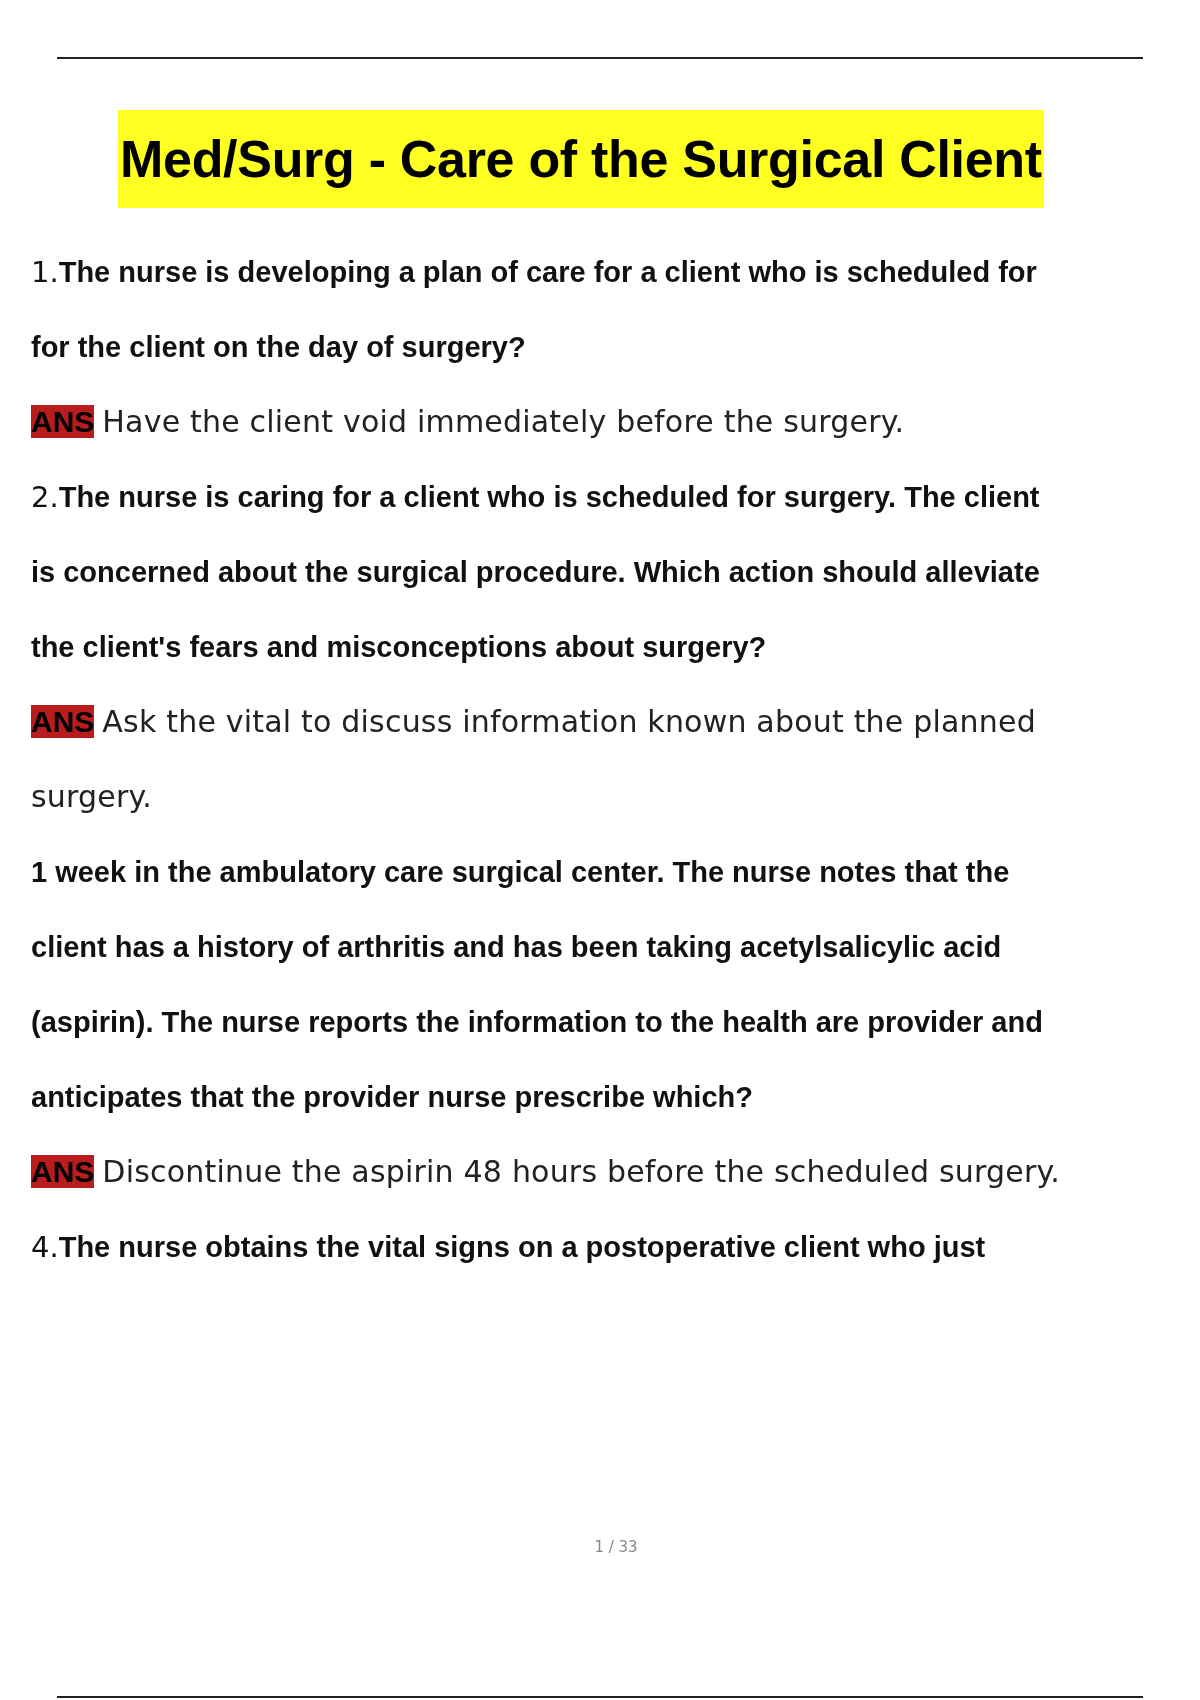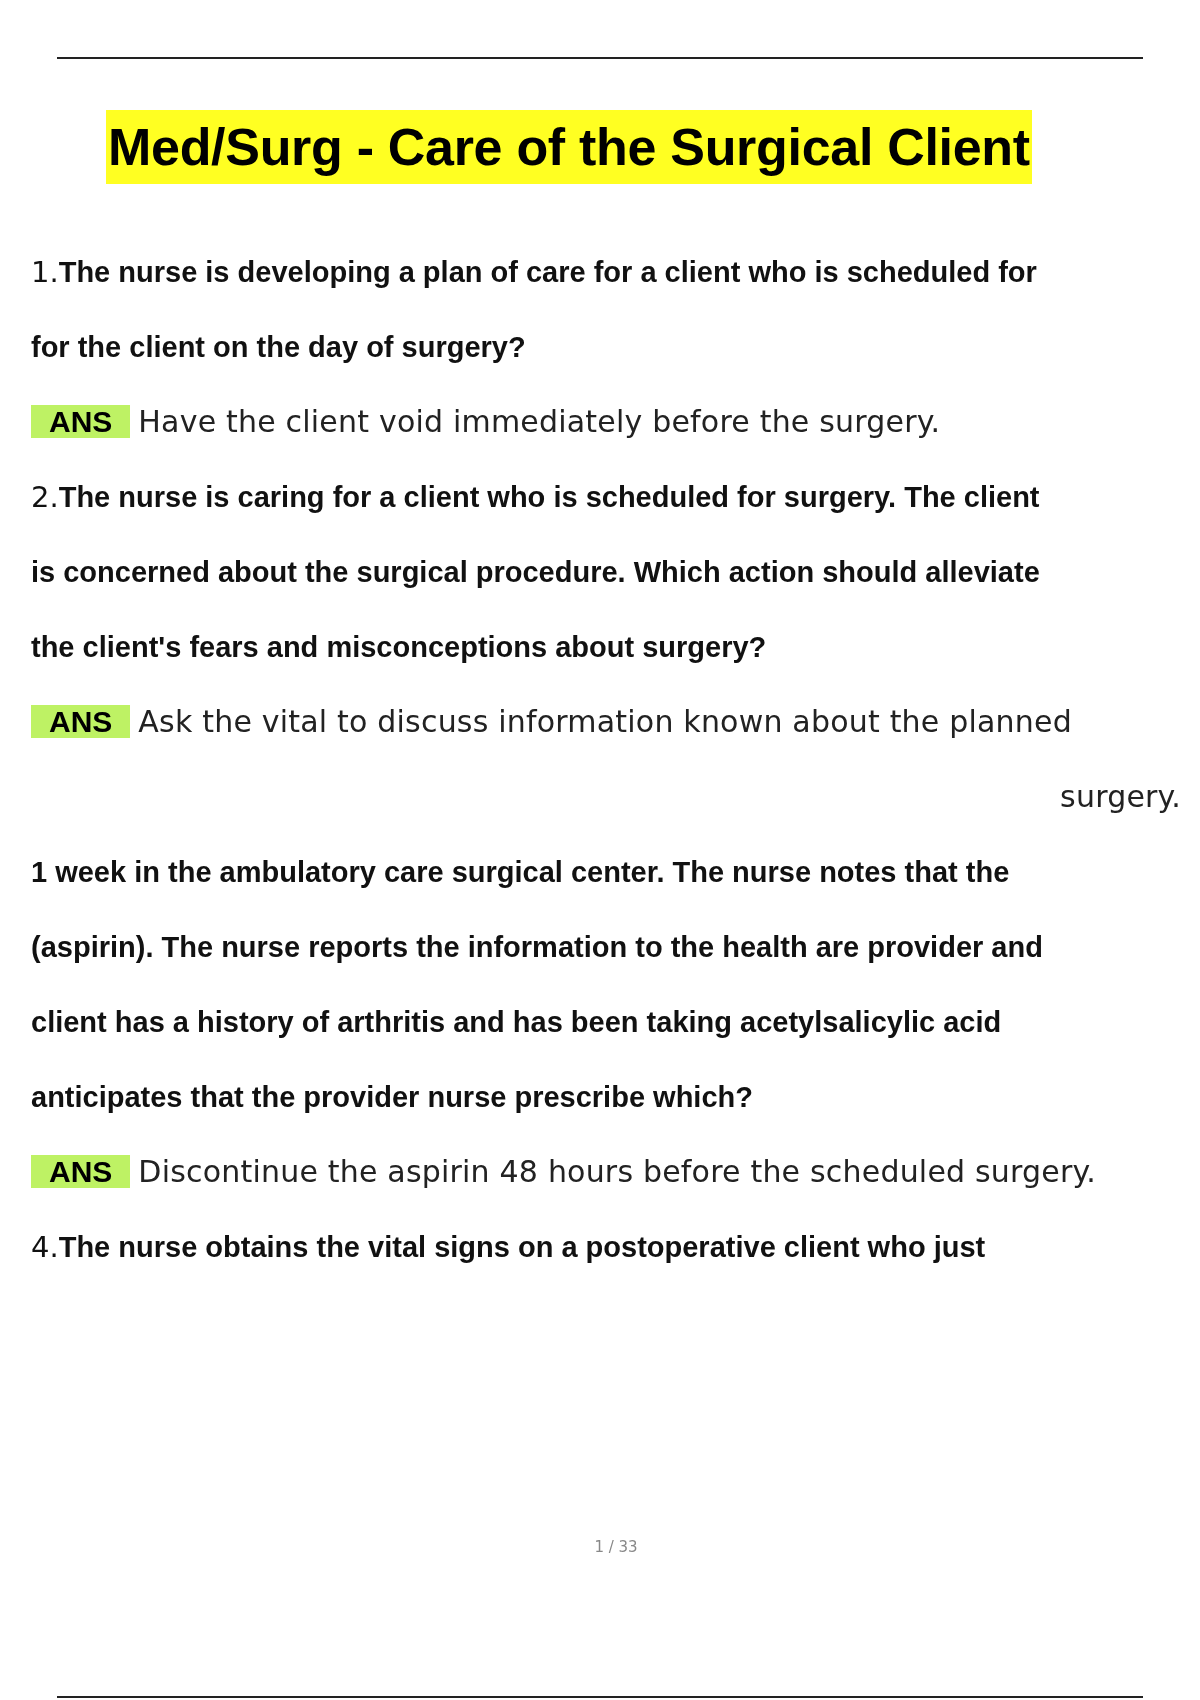--- a/index.html
+++ b/index.html
@@ -1,31 +1,31 @@
 <!DOCTYPE html>
 <html><head>
 <meta charset="utf-8">
 <style>
   html, body { margin: 0; padding: 0; background: #ffffff; }
   body { width: 1200px; height: 1700px; position: relative; overflow: hidden; color: #111; }
   .rule { position: absolute; left: 57px; width: 1086px; height: 2px; background: #222; }
   .rule.top { top: 57px; }
   .rule.bottom { top: 1696px; }
   .title {
-    position: absolute; top: 110px; left: 106px;
+    position: absolute; top: 110px; left: 118px;
     font-family: "Liberation Sans", sans-serif; font-weight: bold;
     font-size: 52px; line-height: 66px; background: #ffff22; color: #000;
-    padding: 4px 2px; white-space: nowrap; letter-spacing: -0.3px;
+    padding: 16px 2px; white-space: nowrap; letter-spacing: -0.3px;
   }
   .content { position: absolute; top: 236px; left: 31px; width: 1150px; margin-top: 12px; }
   .line { height: 75px; line-height: 48px; white-space: nowrap; }
   .q { font-family: "Liberation Sans", sans-serif; font-weight: bold; font-size: 29px; color: #111; }
   .num { font-family: "DejaVu Sans", sans-serif; font-weight: normal; font-size: 29px; }
-  .a { font-family: "DejaVu Sans", sans-serif; font-size: 30px; color: #222; letter-spacing: 0.2px; text-align: right; }
-  .ans { font-family: "Liberation Sans", sans-serif; font-weight: bold; background: #bef264; color: #000; padding: 0 18px; margin-right: 8px; font-size: 30px; }
+  .a { font-family: "DejaVu Sans", sans-serif; font-size: 30px; color: #222; letter-spacing: 0.2px; }
+  .ans { font-family: "Liberation Sans", sans-serif; font-weight: bold; background: #b91c1c; color: #000; padding: 0 0; margin-right: 8px; font-size: 30px; }
   .pagenum { position: absolute; top: 1538px; left: 0; width: 1232px; text-align: center;
     font-family: "DejaVu Sans", sans-serif; font-size: 15px; color: #888; }
 </style>
 </head>
 <body>
 
 <div class="rule top"></div>
 
 <h1 class="title" style="margin:0;">Med/Surg - Care of the Surgical Client</h1>
 
@@ -43,22 +43,22 @@
     <span class="num">2.</span><span class="q">The nurse is caring for a client who is scheduled for surgery. The client</span>
   </div>
   <div class="line q">is concerned about the surgical procedure. Which action should alleviate</div>
   <div class="line q">the client's fears and misconceptions about surgery?</div>
   <div class="line">
     <span class="ans">ANS</span><span class="a">Ask the vital to discuss information known about the planned</span>
   </div>
   <div class="line a">surgery.</div>
 
   <div class="line q">1 week in the ambulatory care surgical center. The nurse notes that the</div>
+  <div class="line q">client has a history of arthritis and has been taking acetylsalicylic acid</div>
   <div class="line q">(aspirin). The nurse reports the information to the health are provider and</div>
-  <div class="line q">client has a history of arthritis and has been taking acetylsalicylic acid</div>
   <div class="line q">anticipates that the provider nurse prescribe which?</div>
   <div class="line">
     <span class="ans">ANS</span><span class="a">Discontinue the aspirin 48 hours before the scheduled surgery.</span>
   </div>
 
   <div class="line">
     <span class="num">4.</span><span class="q">The nurse obtains the vital signs on a postoperative client who just</span>
   </div>
 </div>
 

